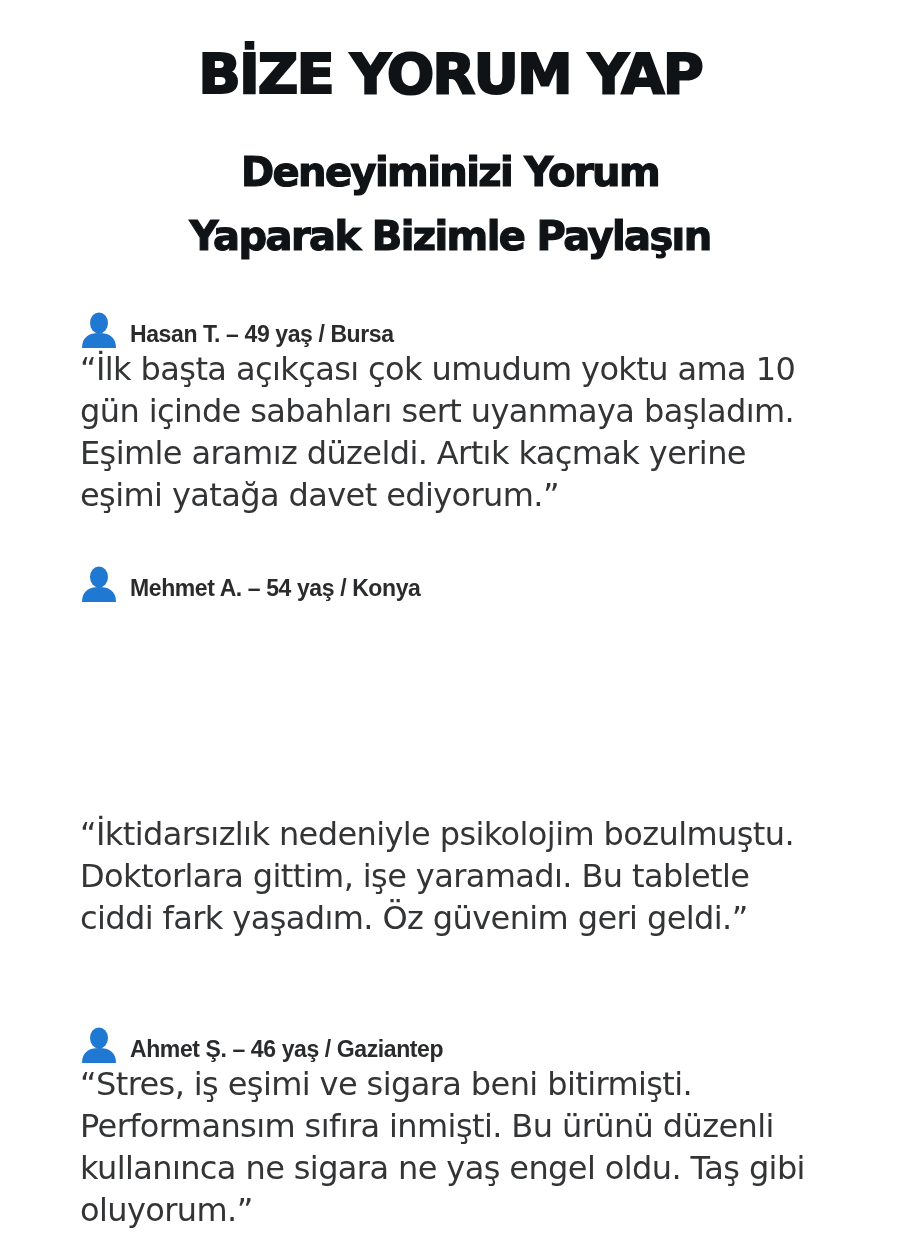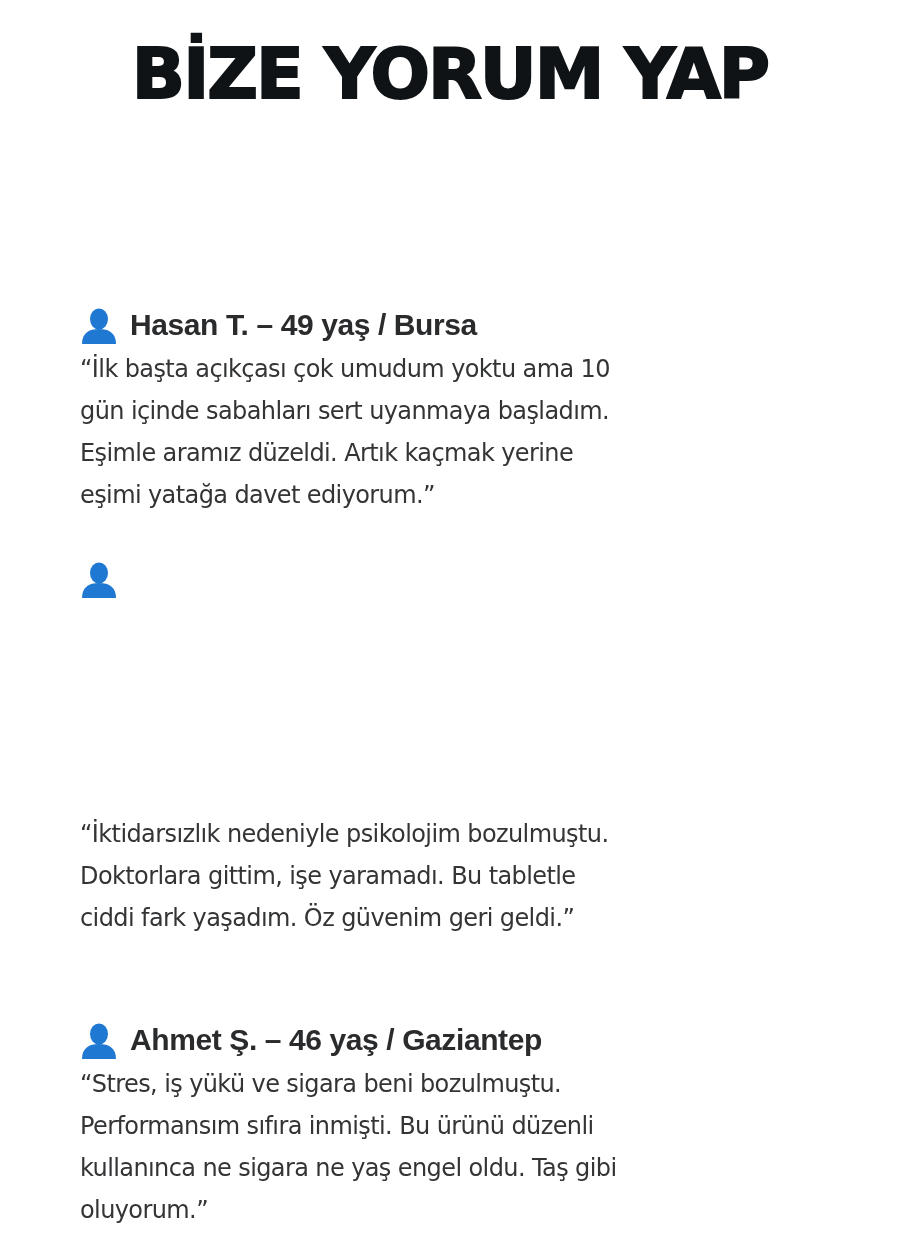--- a/index.html
+++ b/index.html
@@ -2,55 +2,57 @@
 <html><head>
   <meta charset="utf-8">
   <style>
     html, body { margin: 0; padding: 0; background: #ffffff; }
     body { width: 900px; height: 1248px; overflow: hidden; position: relative; }
     .page { position: absolute; left: 0; top: 0; width: 900px; height: 1248px; }
     .title {
       position: absolute; left: 0; width: 900px; top: 34px;
       text-align: center;
       font-family: "DejaVu Sans", sans-serif;
-      font-weight: 900; font-size: 70px; letter-spacing: -2px;
+      font-weight: 900; font-size: 56px; letter-spacing: -2px;
       color: #101316; line-height: 80px;
       -webkit-text-stroke: 2px #101316;
     }
     .subtitle {
       position: absolute; left: 0; width: 900px; top: 140px;
       text-align: center;
       font-family: "DejaVu Sans", sans-serif;
       font-weight: 700; font-size: 40px; letter-spacing: -1.6px;
       color: #101316; line-height: 64px;
       -webkit-text-stroke: 1.2px #101316;
     }
     .review { position: absolute; left: 80px; width: 800px; }
     .review-head {
-      display: flex; align-items: flex-start; height: 40px;
+      display: flex; align-items: flex-end; height: 40px;
       font-family: "Liberation Sans", sans-serif;
-      font-weight: 700; font-size: 30px; color: #2a2b2d; letter-spacing: -0.4px;
+      font-weight: 700; font-size: 23px; color: #2a2b2d; letter-spacing: -0.4px;
     }
     .avatar-icon { width: 38px; height: 36px; margin-right: 12px; flex: 0 0 auto; }
     .review-body {
       font-family: "DejaVu Sans", sans-serif;
-      font-size: 24px; color: #333436; line-height: 42px;
+      font-size: 32px; color: #333436; line-height: 42px;
       letter-spacing: -0.6px; white-space: pre-line;
     }
     .r1 { top: 308px; }
     .r2 { top: 562px; }
     .r3 { top: 813px; }
     .r4 { top: 1023px; }
   </style>
 </head>
 <body>
 
 <div class="page">
   <div class="title">BİZE YORUM YAP</div>
   <div class="subtitle">
+    <div>Deneyiminizi Yorum</div>
+    <div>Yaparak Bizimle Paylaşın</div>
   </div>
 
   <div class="review r1">
     <div class="review-head">
       <svg class="avatar-icon" viewBox="0 0 38 36">
         <ellipse cx="19" cy="11" rx="9" ry="10.5" fill="#1f78d1"></ellipse>
         <path d="M2 36 C2 25 9 21 19 21 C29 21 36 25 36 36 Z" fill="#1f78d1"></path>
       </svg>
       <span>Hasan T. – 49 yaş / Bursa</span>
     </div>
@@ -59,35 +61,36 @@
 Eşimle aramız düzeldi. Artık kaçmak yerine
 eşimi yatağa davet ediyorum.”</div>
   </div>
 
   <div class="review r2">
     <div class="review-head">
       <svg class="avatar-icon" viewBox="0 0 38 36">
         <ellipse cx="19" cy="11" rx="9" ry="10.5" fill="#1f78d1"></ellipse>
         <path d="M2 36 C2 25 9 21 19 21 C29 21 36 25 36 36 Z" fill="#1f78d1"></path>
       </svg>
+      <span>Mehmet A. – 54 yaş / Konya</span>
     </div>
   </div>
 
   <div class="review r3">
     <div class="review-body">“İktidarsızlık nedeniyle psikolojim bozulmuştu.
 Doktorlara gittim, işe yaramadı. Bu tabletle
 ciddi fark yaşadım. Öz güvenim geri geldi.”</div>
   </div>
 
   <div class="review r4">
     <div class="review-head">
       <svg class="avatar-icon" viewBox="0 0 38 36">
         <ellipse cx="19" cy="11" rx="9" ry="10.5" fill="#1f78d1"></ellipse>
         <path d="M2 36 C2 25 9 21 19 21 C29 21 36 25 36 36 Z" fill="#1f78d1"></path>
       </svg>
       <span>Ahmet Ş. – 46 yaş / Gaziantep</span>
     </div>
-    <div class="review-body">“Stres, iş yükü ve sigara beni bozulmuştu.
+    <div class="review-body">“Stres, iş eşimi ve sigara beni bitirmişti.
 Performansım sıfıra inmişti. Bu ürünü düzenli
 kullanınca ne sigara ne yaş engel oldu. Taş gibi
 oluyorum.”</div>
   </div>
 </div>
 
 </body></html>

